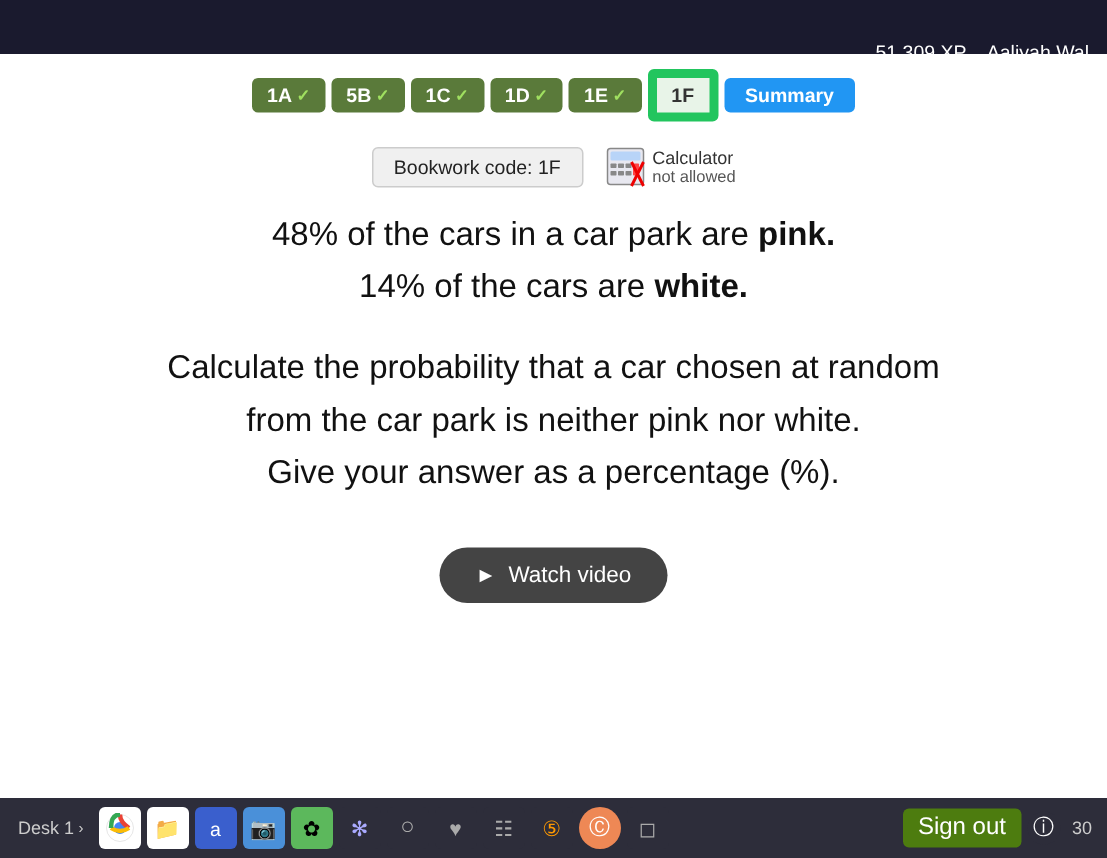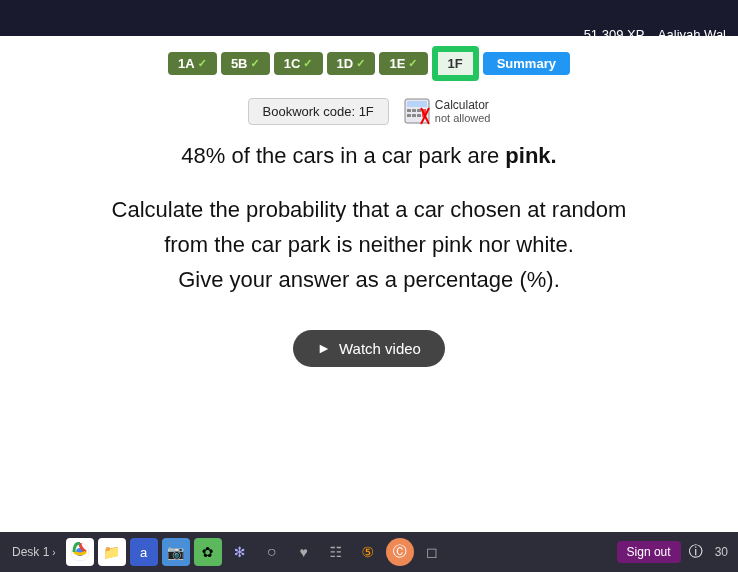--- a/index.html
+++ b/index.html
@@ -203,26 +203,26 @@
       justify-content: center;
       font-size: 16px;
       cursor: pointer;
     }
 
     .taskbar-icon.chrome { background: #fff; }
 
     .taskbar-spacer { flex: 1; }
 
     .sign-out-btn {
-      background: #701a75;
+      background: #4d7c0f;
       color: white;
       border: none;
       border-radius: 4px;
       padding: 4px 10px;
-      font-size: 12px;
+      font-size: 16px;
       cursor: pointer;
     }
 
     .taskbar-time {
       color: #ccc;
       font-size: 12px;
       padding: 0 4px;
     }
   </style>
 </head>
@@ -291,20 +291,23 @@
         <div style="font-size:12px;color:#333;">Calculator</div>
         <div style="font-size:11px;color:#555;">not allowed</div>
       </div>
     </div>
   </div>
 
   <div class="question-area">
     <div class="question-line">
       <span>48% of the cars in a car park are </span><span class="bold">pink.</span>
     </div>
+    <div class="question-line">
+      <span>14% of the cars are </span><span class="bold">white.</span>
+    </div>
 
     <div class="question-block">
       <div>Calculate the probability that a car chosen at random</div>
       <div>
         <span>from the car park is </span><span class="bold">neither</span><span> pink </span><span class="bold">nor</span><span> white.</span>
       </div>
       <div>Give your answer as a percentage (%).</div>
     </div>
   </div>
 

